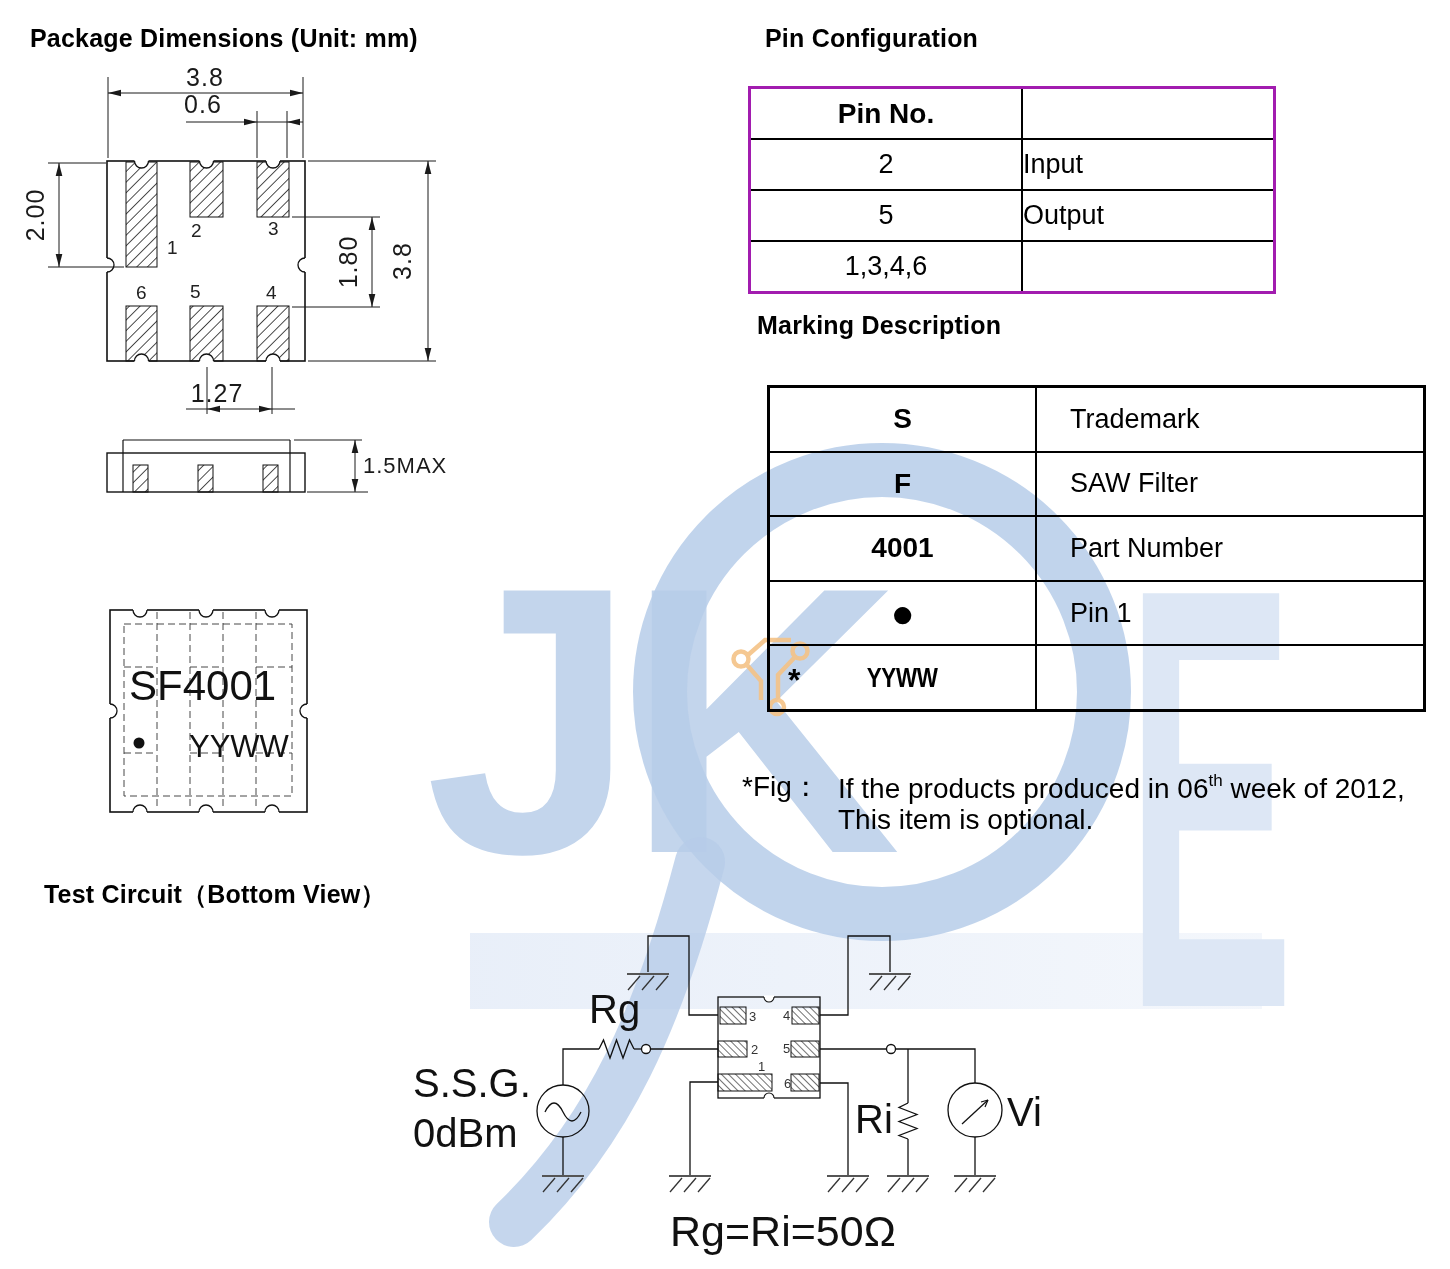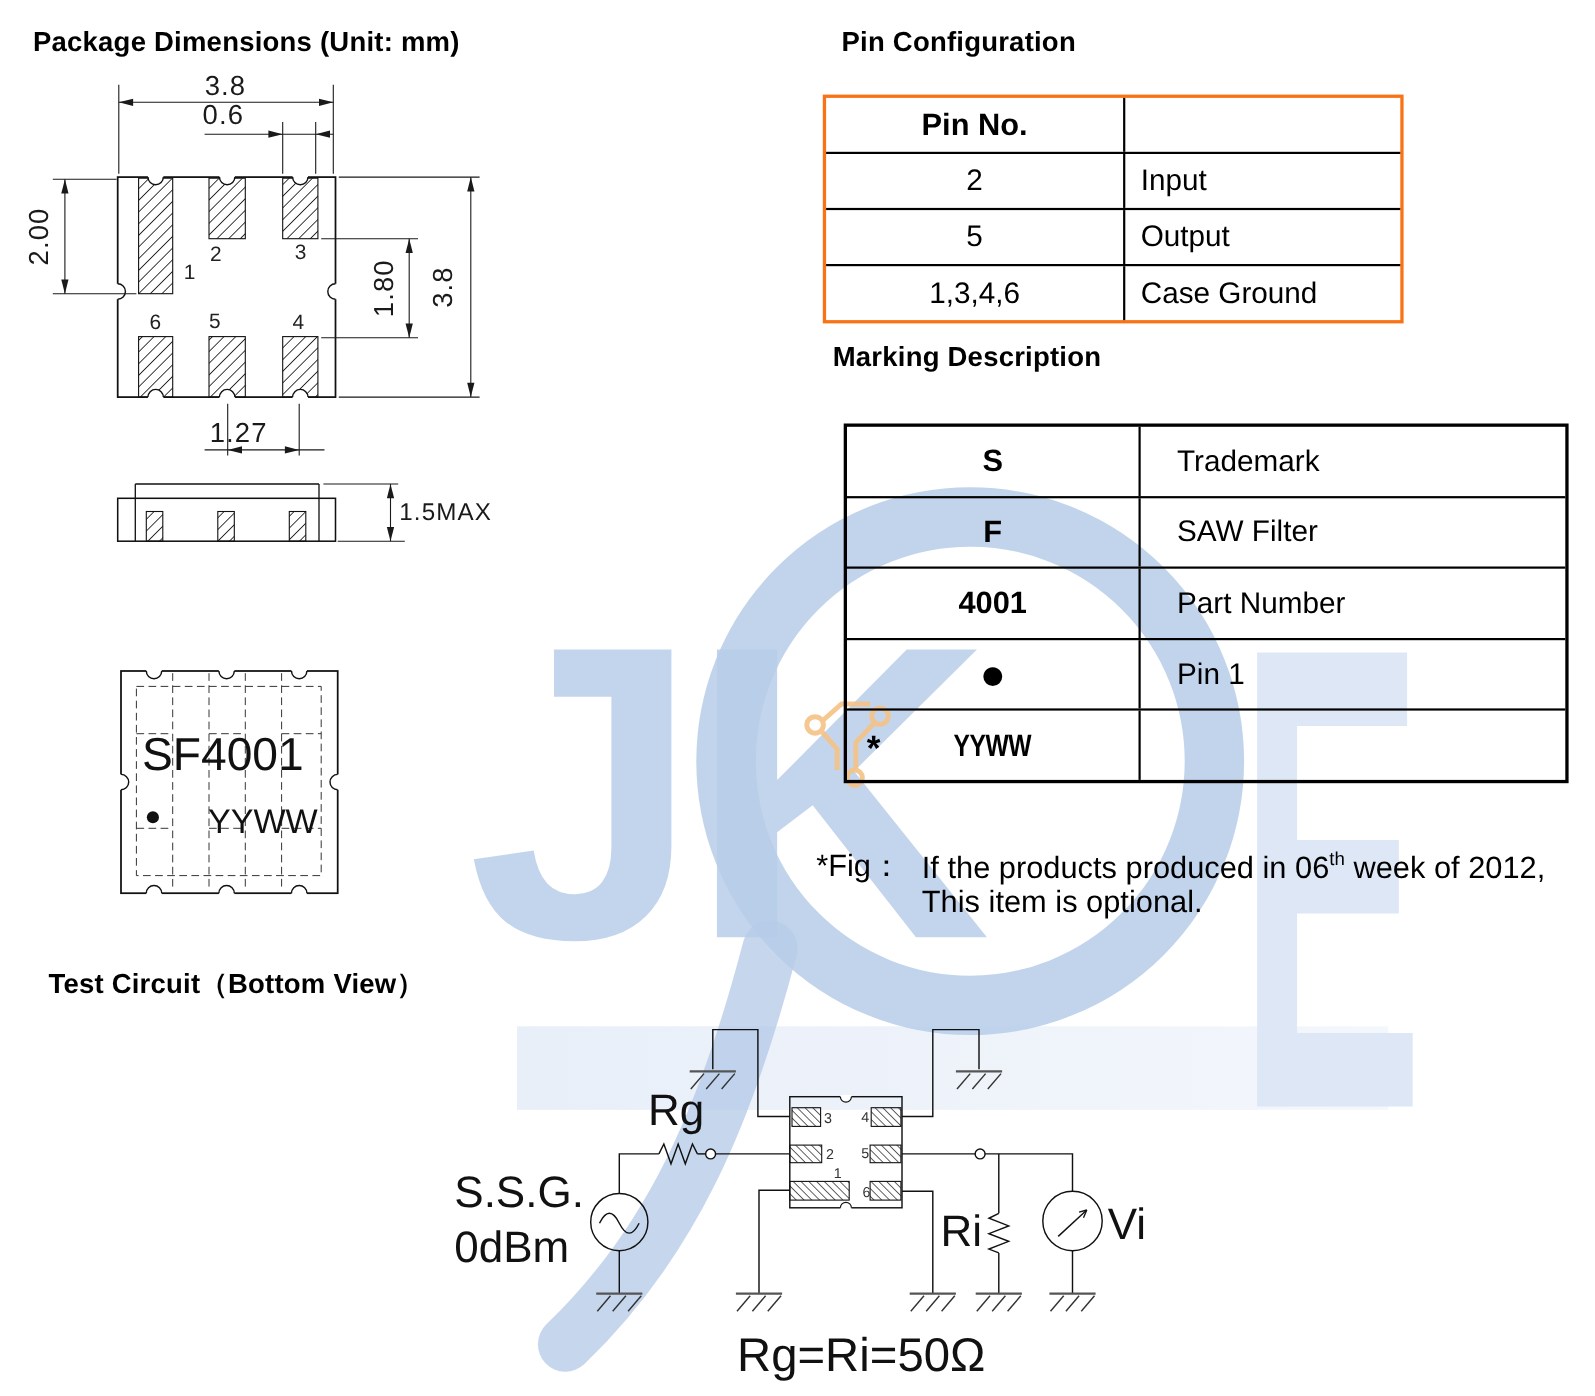--- a/index.html
+++ b/index.html
@@ -12,25 +12,25 @@
   svg{position:absolute;left:0;top:0;}
   .dim{font-size:25px;fill:#1a1a1a;letter-spacing:1px;}
   .dim-sm{font-size:22px;fill:#1a1a1a;letter-spacing:1px;}
   .padnum{font-size:19px;fill:#222;}
   .pinnum{font-size:13px;fill:#333;}
   .cktlabel{font-size:40px;fill:#111;}
   .eq{font-size:43px;fill:#111;}
   .mark-part{font-size:42px;fill:#111;}
   .mark-date{font-size:31px;fill:#111;}
   
-  .pin-table{position:absolute;left:748px;top:86px;width:522px;border:3px solid #f97316;background:transparent;}
+  .pin-table{position:absolute;left:748px;top:86px;width:522px;border:3px solid #a21caf;background:transparent;}
   .pt-row{display:flex;height:49px;}
   .pt-row + .pt-row{border-top:2px solid #000;}
   .pt-c1{width:270px;border-right:2px solid #000;display:flex;align-items:center;justify-content:center;font-size:27px;}
-  .pt-c2{flex:1;display:flex;align-items:center;padding-left:14px;font-size:27px;}
+  .pt-c2{flex:1;display:flex;align-items:center;font-size:27px;}
   .pt-head .pt-c1,.pt-head .pt-c2{font-weight:bold;font-size:28px;}
   .pt-head .pt-c2{justify-content:center;padding-left:0;}
   
   .mark-table{position:absolute;left:767px;top:385px;width:653px;border:3px solid #000;background:transparent;}
   .mt-row{display:flex;height:62.6px;position:relative;}
   .mt-row + .mt-row{border-top:2px solid #000;}
   .mt-c1{width:265px;border-right:2px solid #000;display:flex;align-items:center;justify-content:center;font-size:28px;font-weight:bold;}
   .mt-c2{flex:1;display:flex;align-items:center;padding-left:33px;font-size:27px;}
   .dot-char{font-size:40px;line-height:1;}
   .yyww{font-weight:bold;letter-spacing:-0.5px;transform:scaleX(0.8);display:inline-block;}
@@ -308,21 +308,20 @@
   <div class="pt-row">
     <div class="pt-c1">2</div>
     <div class="pt-c2">Input</div>
   </div>
   <div class="pt-row">
     <div class="pt-c1">5</div>
     <div class="pt-c2">Output</div>
   </div>
   <div class="pt-row">
     <div class="pt-c1">1,3,4,6</div>
-    <div class="pt-c2">Case Ground</div>
   </div>
 </div>
 
 <div class="mark-table">
   <div class="mt-row">
     <div class="mt-c1">S</div>
     <div class="mt-c2">Trademark</div>
   </div>
   <div class="mt-row">
     <div class="mt-c1">F</div>

